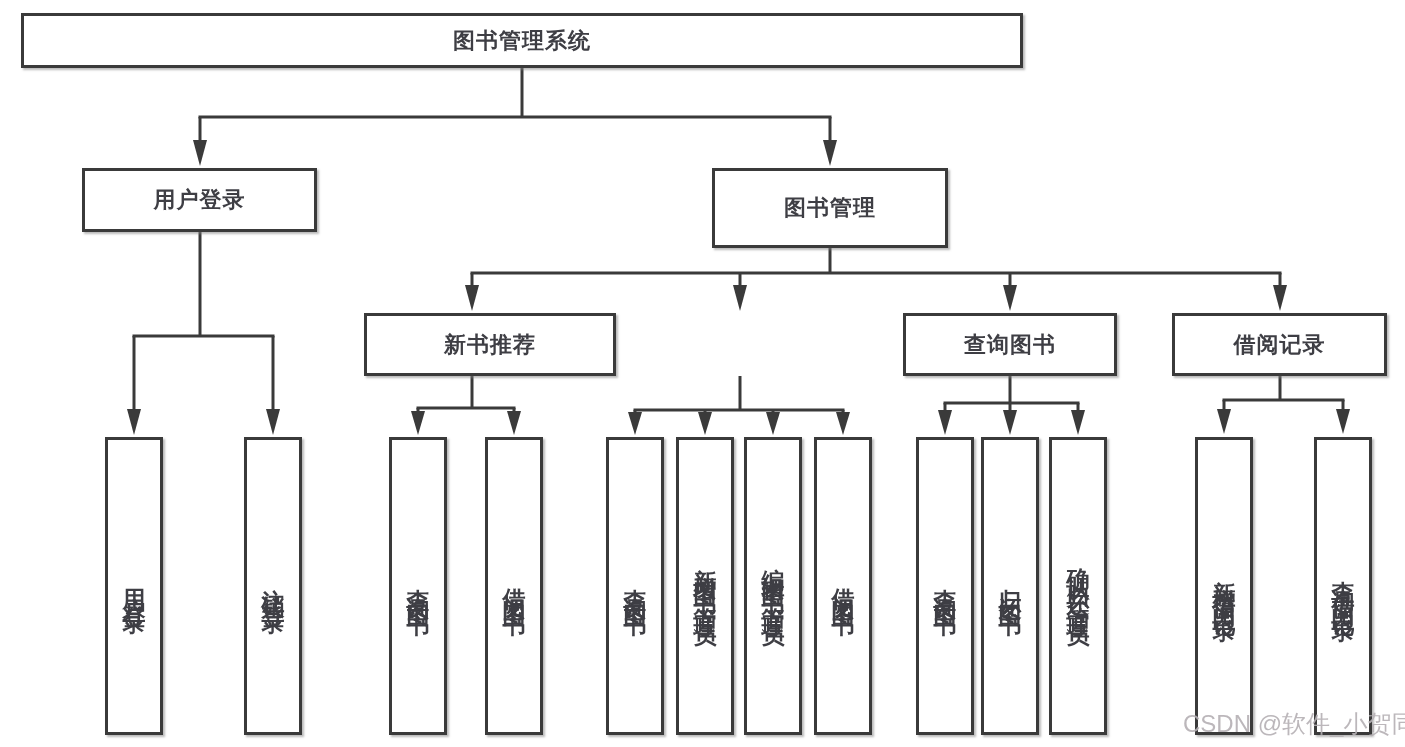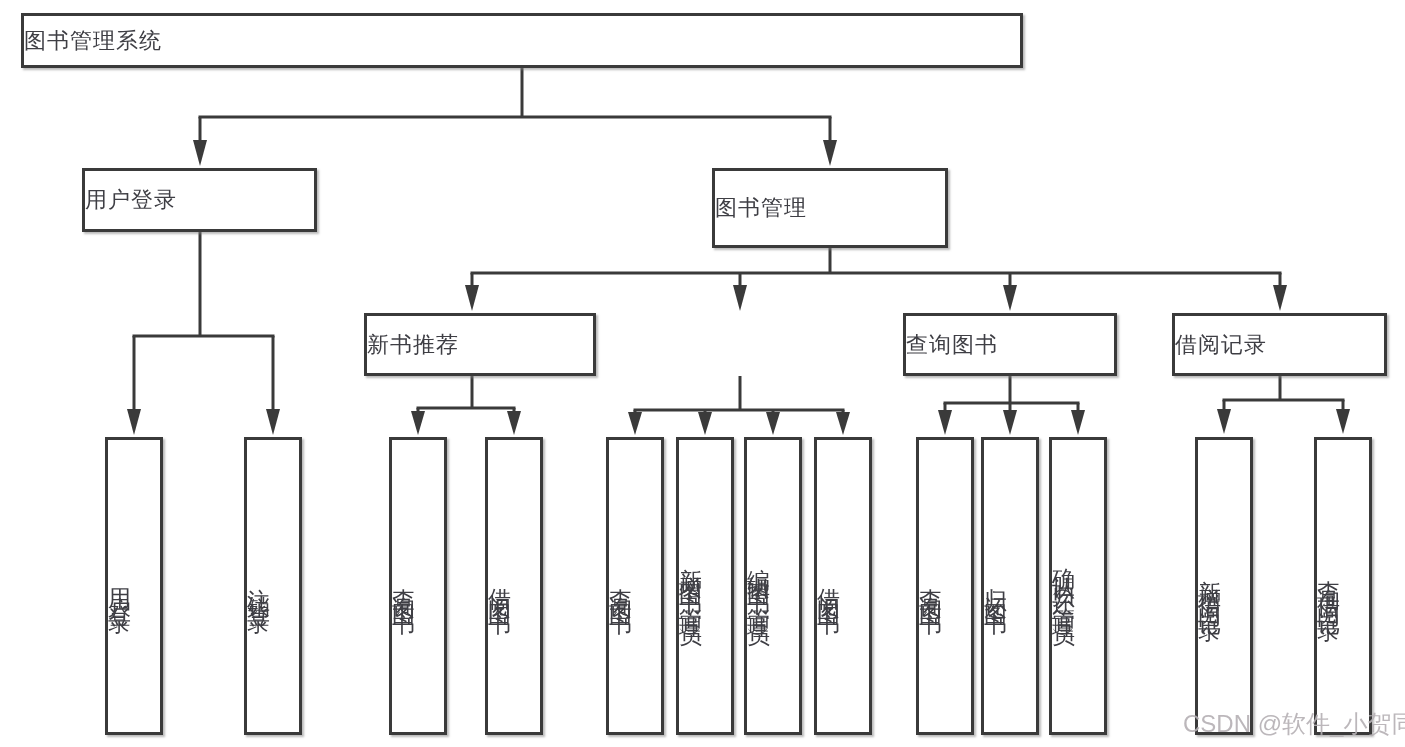--- a/index.html
+++ b/index.html
@@ -10,23 +10,24 @@
     font-family:"Liberation Sans", sans-serif;
     overflow:hidden;
   }
   #wires{position:absolute;left:0;top:0;z-index:0;}
   .hbox,.vbox{
     position:absolute;
     box-sizing:border-box;
     border:3px solid #3a3a3a;
     background:#ffffff;
     color:#3e3e44;
-    display:flex;align-items:center;justify-content:flex-start;
+    display:flex;align-items:center;justify-content:center;
     z-index:1;
     box-shadow:2px 2px 2px rgba(130,130,130,0.55);
+    font-weight:bold;
   }
   .hbox span{
     font-size:22px;
     letter-spacing:1px;
     white-space:nowrap;
   }
   .vbox span{
     writing-mode:vertical-rl;
     font-size:23px;
     letter-spacing:8px;
@@ -131,21 +132,21 @@
     <span>图书管理系统</span>
   </div>
 
   <div class="hbox" style="left:82px;top:168px;width:235px;height:64px">
     <span>用户登录</span>
   </div>
   <div class="hbox" style="left:712px;top:168px;width:236px;height:80px">
     <span>图书管理</span>
   </div>
 
-  <div class="hbox" style="left:364px;top:313px;width:232px;height:63px">
+  <div class="hbox" style="left:364px;top:313px;width:252px;height:63px">
     <span>新书推荐</span>
   </div>
   <div class="hbox" style="left:903px;top:313px;width:214px;height:63px">
     <span>查询图书</span>
   </div>
   <div class="hbox" style="left:1172px;top:313px;width:215px;height:63px">
     <span>借阅记录</span>
   </div>
 
   <div class="vbox" style="left:105px;top:437px;width:58px;height:298px">

